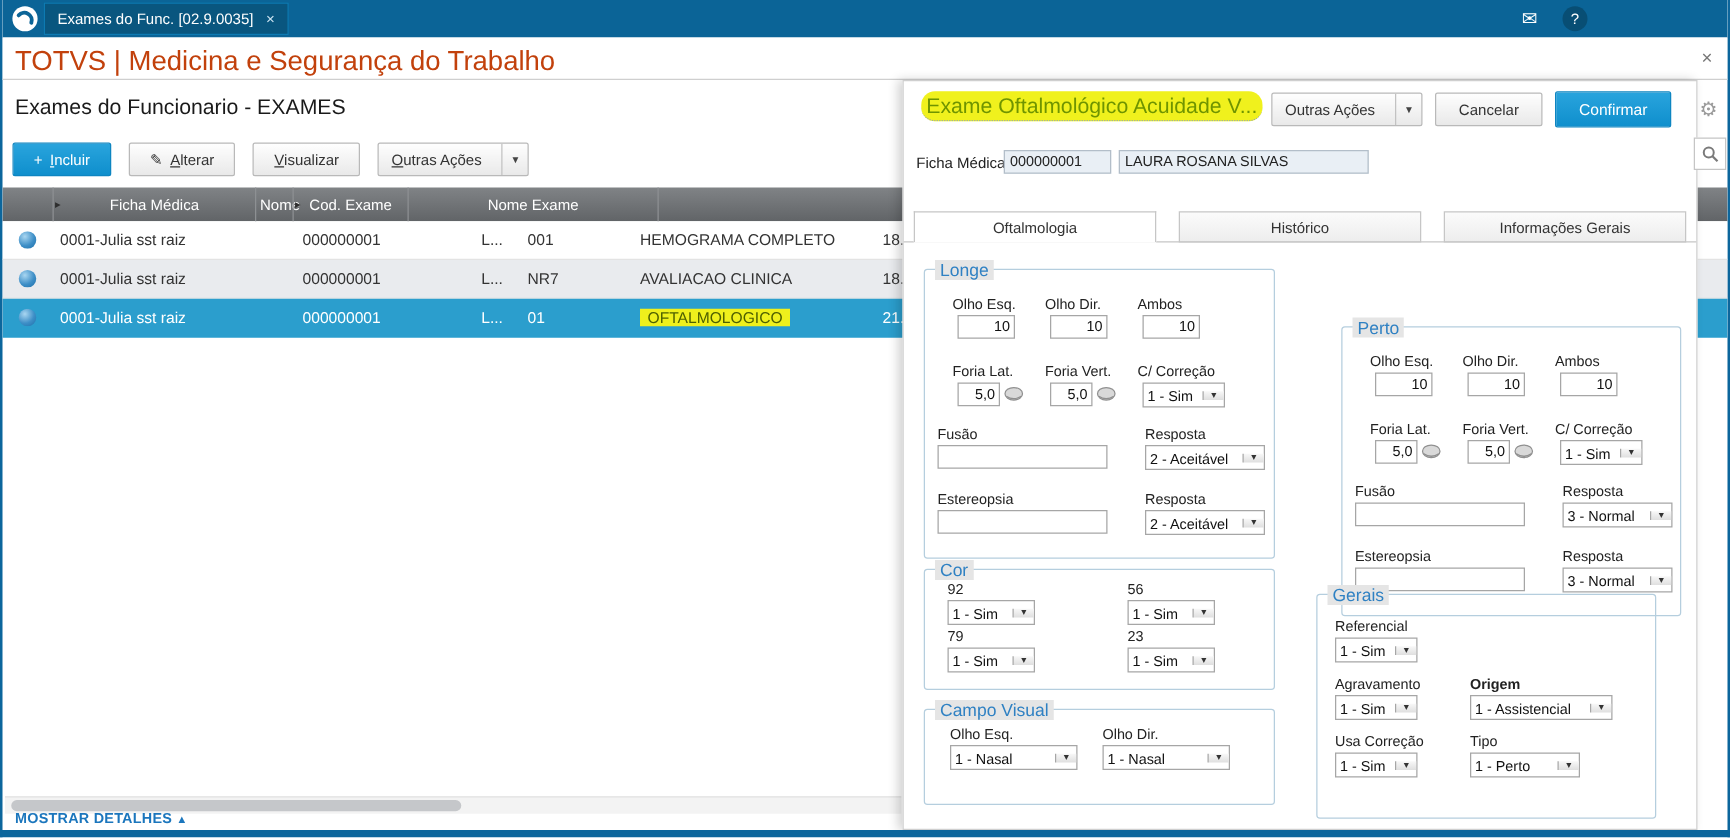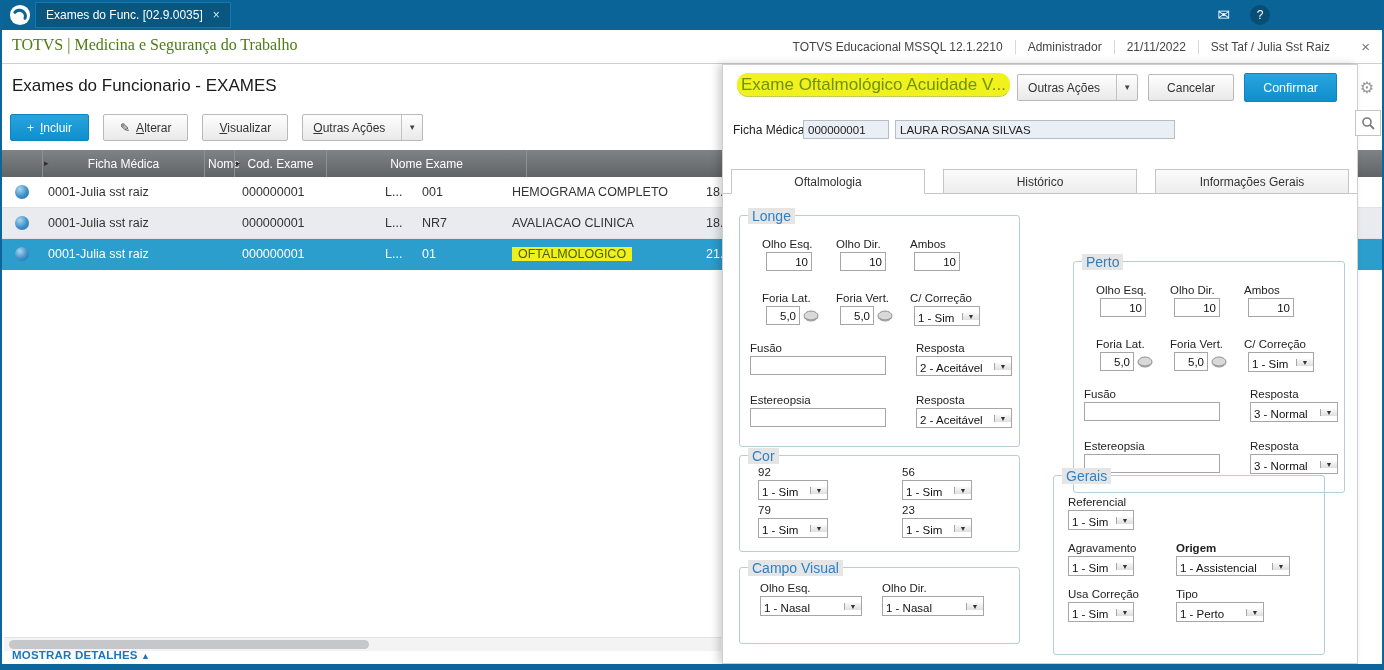--- a/index.html
+++ b/index.html
@@ -10,21 +10,21 @@
   .topbar{position:absolute;left:0;top:0;width:100%;height:30px;background:#0b6497;}
   .logo{position:absolute;left:7px;top:4px;width:22px;height:22px;}
   .toptab{position:absolute;left:33px;top:2px;height:26px;background:#09567f;border:1px solid #0d7ab2;
           display:flex;align-items:center;padding:0 10px;gap:10px;color:#fff;font-size:12px;box-sizing:border-box;}
   .toptab .x{cursor:default;font-size:12px;color:#cfe6f3;}
   .top-mail{position:absolute;right:152px;top:6px;color:#fff;font-size:15px;}
   .top-help{position:absolute;right:112px;top:5px;width:20px;height:20px;border-radius:50%;background:#084e74;
             color:#fff;font-size:12px;display:flex;align-items:center;justify-content:center;}
   
   .appheader{position:absolute;top:30px;left:0;width:100%;height:34px;background:#fff;border-bottom:1px solid #cfcfcf;box-sizing:border-box;}
-  .brand{position:absolute;left:10px;top:6px;font-size:16px;color:#4d7c0f;white-space:nowrap;font-family:Liberation Serif, serif;}
+  .brand{position:absolute;left:10px;top:6px;font-size:22px;color:#c2410c;white-space:nowrap;}
   .envinfo{position:absolute;right:40px;top:0;height:34px;display:flex;align-items:center;font-size:12px;color:#444;}
   .envinfo span{padding:0 12px;white-space:nowrap;}
   .envinfo span + span{border-left:1px solid #d8d8d8;}
   .header-close{position:absolute;right:12px;top:8px;color:#777;font-size:15px;}
   
   .browse-title{position:absolute;left:10px;top:76px;font-size:17px;color:#1a1a1a;}
   .toolbar{position:absolute;left:8px;top:114px;display:flex;gap:14px;align-items:center;}
   .btn{height:27px;display:inline-flex;align-items:center;gap:6px;font-size:12px;border-radius:2px;box-sizing:border-box;}
   .btn-blue{background:linear-gradient(#29a4dd,#0f8fcd);border:1px solid #0d85c1;color:#fff;padding:0 16px;}
   .btn-def{background:linear-gradient(#fefefe,#e9e9e9);border:1px solid #b9b9b9;color:#333;padding:0 16px;}
@@ -107,26 +107,20 @@
     <div class="toptab">
       <span>Exames do Func. [02.9.0035]</span>
       <span class="x">×</span>
     </div>
     <span class="top-mail">✉</span>
     <span class="top-help">?</span>
   </div>
 
   <div class="appheader">
     <span class="brand">TOTVS | Medicina e Segurança do Trabalho</span>
-    <div class="envinfo">
-      <span>TOTVS Educacional MSSQL 12.1.2210</span>
-      <span>Administrador</span>
-      <span>21/11/2022</span>
-      <span>Sst Taf / Julia Sst Raiz</span>
-    </div>
     <span class="header-close">×</span>
   </div>
 
   <div class="browse-title">Exames do Funcionario - EXAMES</div>
 
   <div class="toolbar">
     <div class="btn btn-blue">
       <span class="ico">+</span>
       <span class="u-first">Incluir</span>
     </div>
@@ -225,21 +219,21 @@
             <span>Outras Ações</span>
           </span>
         <span class="arr">▼</span>
       </div>
       <div class="btn btn-def" style="padding:0 18px;">Cancelar</div>
       <div class="btn btn-blue btn-confirm" style="padding:0 18px;">Confirmar</div>
     </div>
 
     <span class="ficha-lbl">Ficha Médica</span>
     <input class="ro" style="left: 80px; top: 55px; width: 86px;" readonly="" value="000000001">
-    <input class="ro" style="left: 172px; top: 55px; width: 280px;" readonly="" value="LAURA ROSANA SILVAS">
+    <input class="ro" style="left: 172px; top: 55px; width: 200px;" readonly="" value="LAURA ROSANA SILVAS">
 
     <div class="tabs">
       <div class="tab active">Oftalmologia</div>
       <div class="tab">Histórico</div>
       <div class="tab">Informações Gerais</div>
     </div>
     <div class="tab-sep"></div>
 
     <div class="fs" style="left:16px;top:150px;width:281px;height:232px;">
       <span class="legend">Longe</span>

